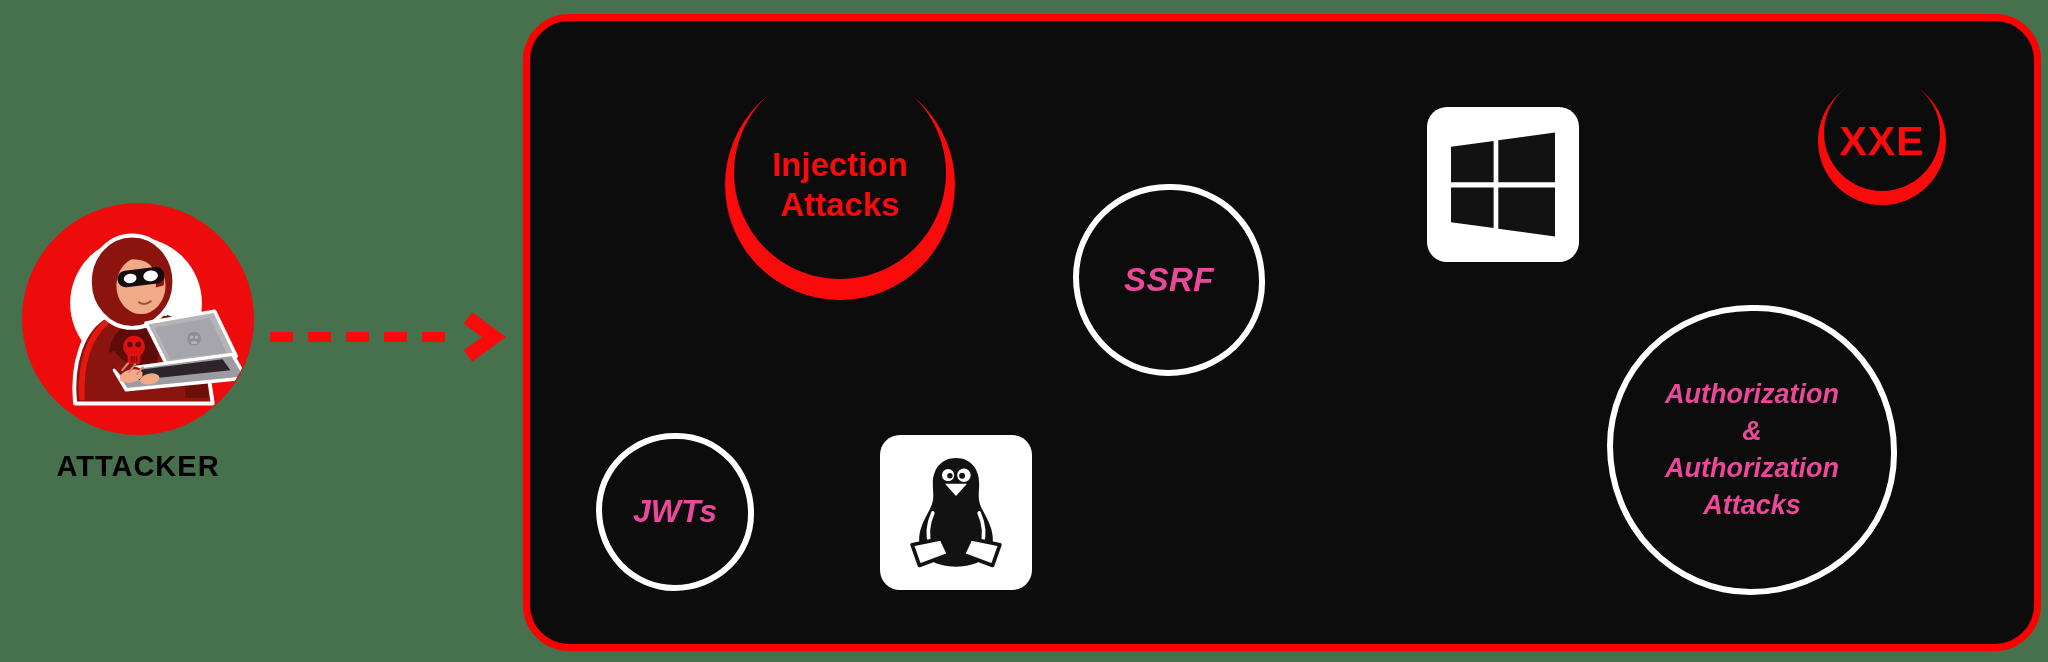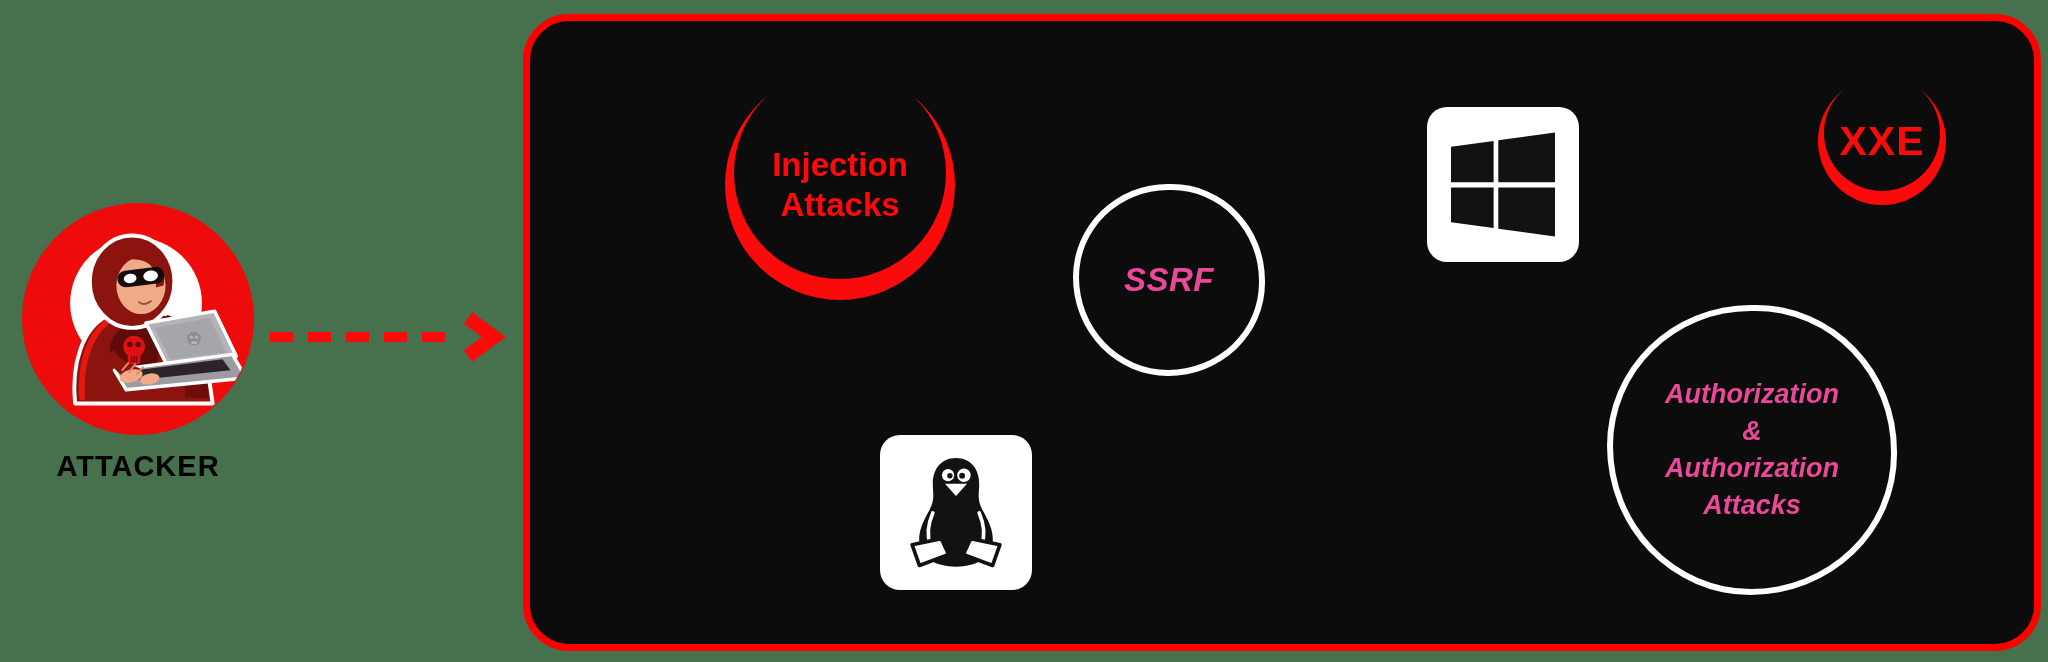--- a/index.html
+++ b/index.html
@@ -159,20 +159,23 @@
     <div class="tile" id="t-windows">
       <svg width="104" height="119" viewBox="0 0 448 512" aria-hidden="true">
         <path fill="#121212" d="M0 93.7l183.6-25.3v177.4H0V93.7zm0 324.6l183.6 25.3V268.4H0v149.9zm203.8 28L448 480V268.4H203.8v177.9zm0-380.6v180.1H448V32L203.8 65.7z"></path>
       </svg>
     </div>
 
     <div class="crescent" id="c-xxe">
       <span class="lbl red">XXE</span>
     </div>
 
+    <div class="wcircle" id="c-jwts">
+      <span class="lbl white">JWTs</span>
+    </div>
 
     <div class="tile" id="t-linux">
       <svg width="122" height="126" viewBox="0 0 100 100" aria-hidden="true">
         <path d="M50,5 C62,5 69,14 69,26 C69,34 67,39 72,48 C78,59 81,66 80,75
                  C79,87 66,94 50,94 C34,94 21,87 20,75 C19,66 22,59 28,48
                  C33,39 31,34 31,26 C31,14 38,5 50,5 Z" fill="#121212"></path>
         <path d="M31,50 C27,59 26,68 29,77" stroke="#ffffff" stroke-width="3" fill="none" stroke-linecap="round"></path>
         <path d="M69,50 C73,59 74,68 71,77" stroke="#ffffff" stroke-width="3" fill="none" stroke-linecap="round"></path>
         <circle cx="43.5" cy="19" r="5" fill="#ffffff"></circle>
         <circle cx="56.5" cy="19" r="5.5" fill="#ffffff"></circle>

